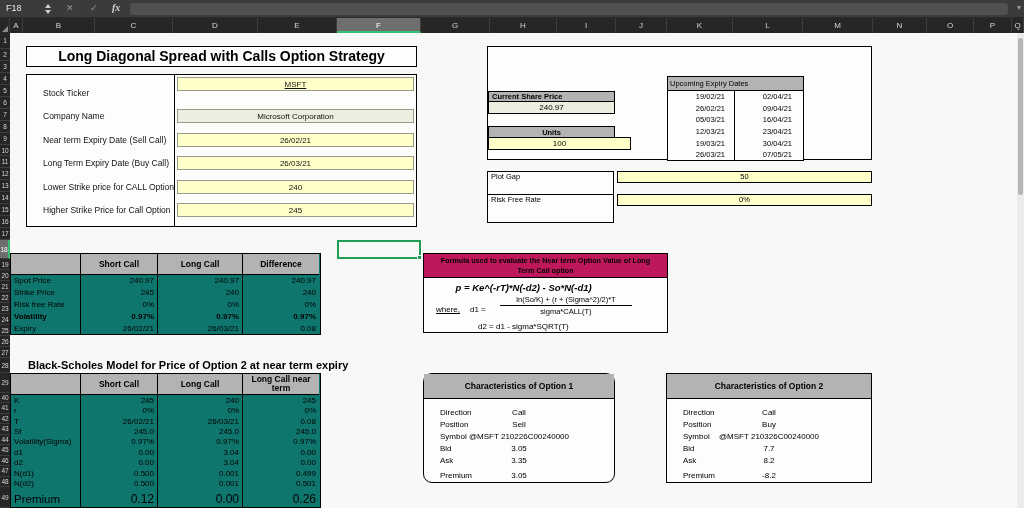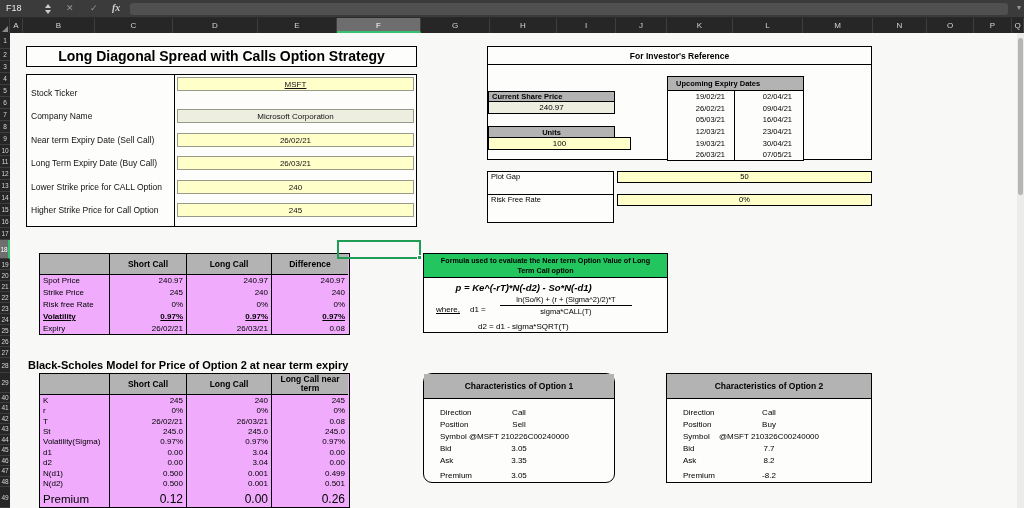--- a/index.html
+++ b/index.html
@@ -38,71 +38,71 @@
   .grayh { background:#b3b3b3; }
   .yellow { background:#ffffca; }
   .tan { background:#eeeee0; }
 
   #titlebox { position:absolute; left:26px; top:46px; width:391px; height:21px; background:#fdfdfb;
               border:1.5px solid #000; font-size:14px; font-weight:bold; text-align:center; line-height:19px; color:#000; }
 
   #input-table { position:absolute; left:26px; top:74px; width:391px; height:153px;
                  background:#fdfdfb; border:1.5px solid #000; }
   #input-vdiv { position:absolute; left:147px; top:0; width:1px; height:100%; background:#000; }
-  .inp-label { position:absolute; left:4px; height:13px; line-height:13px; font-size:8.5px; color:#111; white-space:nowrap; }
+  .inp-label { position:absolute; left:16px; height:13px; line-height:13px; font-size:8.5px; color:#111; white-space:nowrap; }
   .inp-value { position:absolute; left:150px; width:237px; height:14px; line-height:13px; font-size:8px;
                text-align:center; border:1px solid #9a9a8a; color:#111; }
 
   #refbox { position:absolute; left:487px; top:46px; width:385px; height:114px; background:#fdfdfb; border:1.5px solid #000; }
   #ref-title { position:absolute; left:0; top:0; width:100%; height:18px; line-height:18px; text-align:center;
                font-size:8.5px; font-weight:bold; border-bottom:1px solid #000; }
   #csp-h { position:absolute; left:0; top:44px; width:127px; height:11px; line-height:10px; font-size:7.5px;
            font-weight:bold; padding-left:3px; border:1px solid #000; }
   #csp-v { position:absolute; left:0; top:54px; width:127px; height:13px; line-height:12px; font-size:8px;
            text-align:center; border:1px solid #000; }
   #units-h { position:absolute; left:0; top:79px; width:127px; height:12px; line-height:11px; font-size:7.5px;
              font-weight:bold; text-align:center; border:1px solid #000; }
   #units-v { position:absolute; left:0; top:90px; width:143px; height:13px; line-height:12px; font-size:8px;
              text-align:center; border:1px solid #000; }
   #expiry { position:absolute; left:179px; top:29px; width:137px; height:85px; border:1px solid #000; background:#fdfdfb; }
-  #expiry-h { height:14px; line-height:13px; font-size:7.5px; font-weight:bold; padding-left:8px;
+  #expiry-h { height:14px; line-height:13px; font-size:7.5px; font-weight:normal; padding-left:2px;
               background:#b3b3b3; border-bottom:1px solid #000; }
   #expiry-grid { display:grid; grid-template-columns:66px 70px; grid-auto-rows:11.7px; }
   .exp-cell { font-size:7.5px; line-height:11.7px; text-align:right; padding-right:9px; }
   .exp-cell.c2 { border-left:1px solid #000; padding-right:12px; }
 
   .bar-label { position:absolute; left:487px; width:127px; height:29px; line-height:10px; font-size:7.5px;
                padding-left:3px; background:#fdfdfb; border:1px solid #000; }
   .bar-value { position:absolute; left:617px; width:255px; height:12px; line-height:10px; font-size:7.5px;
                text-align:center; border:1px solid #000; }
 
   
   #sel { position:absolute; left:337px; top:240px; width:84px; height:19px; border:2px solid #1f9d55; z-index:10; }
   #sel i { position:absolute; right:-3px; bottom:-3px; width:5px; height:5px; background:#1f9d55; border:1px solid #fff; }
 
   
-  .sheet-table { position:absolute; left:39px; width:311px; background:#f0abfc; border:1.5px solid #000; display:grid;
+  .sheet-table { position:absolute; left:10px; width:311px; background:#0f766e; border:1.5px solid #000; display:grid;
                  grid-template-columns:69px 77px 85px 77px; }
   #cmp-table { top:253px; height:82px; grid-template-rows:21px repeat(5, 11.9px); }
   #bs-table  { top:373px; height:135px; grid-template-rows:21px repeat(9, 10.45px) 20px; }
   .hcell { background:#b3b3b3; border-bottom:1px solid #000; font-size:8.5px; font-weight:bold;
            display:flex; align-items:center; justify-content:center; text-align:center; line-height:1.05; }
   .dcell { font-size:8px; display:flex; align-items:center; overflow:hidden; }
   .dcell.lab { padding-left:3px; }
   .dcell.val { justify-content:flex-end; padding-right:3px; }
   .bl { border-left:1px solid #000; }
-  .boldrow { font-weight:bold;text-decoration:underline; }
+  .boldrow { font-weight:bold; }
   .premium { font-size:12px; }
   .premium.lab { font-size:11.5px; }
 
   #bs-title { position:absolute; left:28px; top:359px; font-size:11px; font-weight:bold; color:#000; }
 
   
   #formulabox { position:absolute; left:423px; top:253px; width:245px; height:80px; background:#fdfdfb; border:1.5px solid #000; }
-  #fb-head { height:24px; background:#22c55e; border-bottom:1px solid #000; font-size:7.2px; font-weight:600;
+  #fb-head { height:24px; background:#be185d; border-bottom:1px solid #000; font-size:7.2px; font-weight:600;
              text-align:center; padding:2px 10px 0; line-height:1.4; }
   #fb-p { position:absolute; left:0; top:28px; width:82%; text-align:center; font-size:9.5px; font-weight:bold; font-style:italic; }
   #fb-where { position:absolute; left:12px; top:51px; font-size:8px;text-decoration:underline; }
   #fb-d1 { position:absolute; left:46px; top:51px; font-size:8px; }
   #fb-frac { position:absolute; left:76px; top:41px; width:132px; text-align:center; font-size:7.5px; }
   #fb-den { border-top:1px solid #000; margin-top:1px; padding-top:1px; }
   #fb-d2 { position:absolute; left:54px; top:68px; font-size:8px; }
 
   
   .optbox { position:absolute; top:373px; height:110px; background:#fdfdfb; border:1.5px solid #000; }
@@ -212,21 +212,20 @@
       <div class="inp-value yellow" style="top: 58px;">26/02/21</div>
       <div class="inp-label" style="top: 82px;">Long Term Expiry Date (Buy Call)</div>
       <div class="inp-value yellow" style="top: 81px;">26/03/21</div>
       <div class="inp-label" style="top: 106px;">Lower Strike price for CALL Option</div>
       <div class="inp-value yellow" style="top: 105px;">240</div>
       <div class="inp-label" style="top: 129px;">Higher Strike Price for Call Option</div>
       <div class="inp-value yellow" style="top: 128px;">245</div>
     </div>
 
   <div id="refbox">
-    <div id="ref-title">For Investor's Reference</div>
     <div id="csp-h" class="grayh">Current Share Price</div>
     <div id="csp-v" class="tan">240.97</div>
     <div id="units-h" class="grayh">Units</div>
     <div id="units-v" class="yellow">100</div>
     <div id="expiry">
       <div id="expiry-h">Upcoming Expiry Dates</div>
       <div id="expiry-grid">
           <div class="exp-cell">19/02/21</div>
           <div class="exp-cell c2">02/04/21</div>
           <div class="exp-cell">26/02/21</div>

